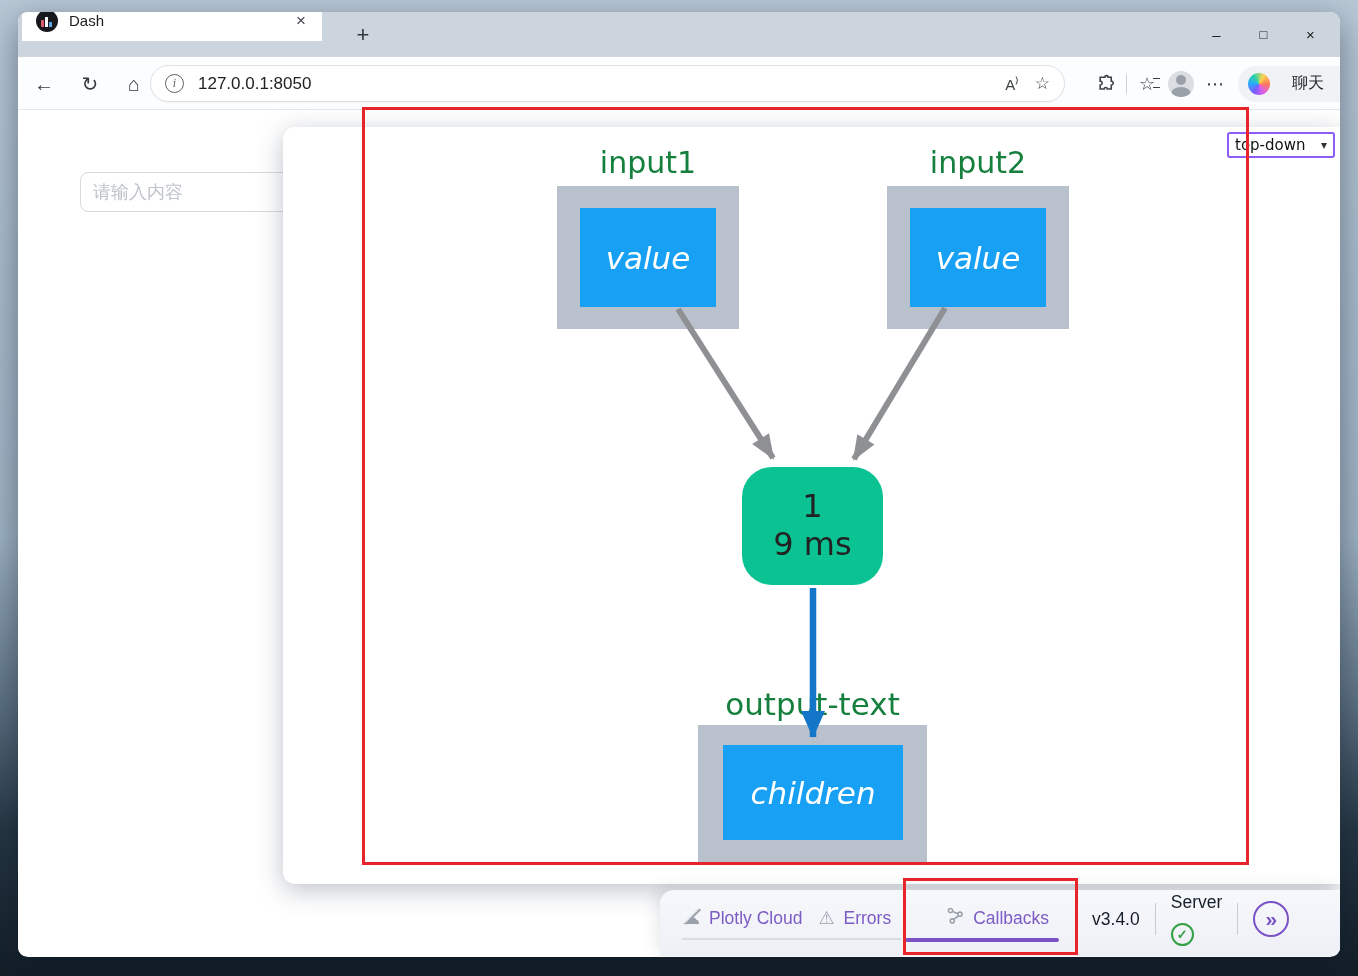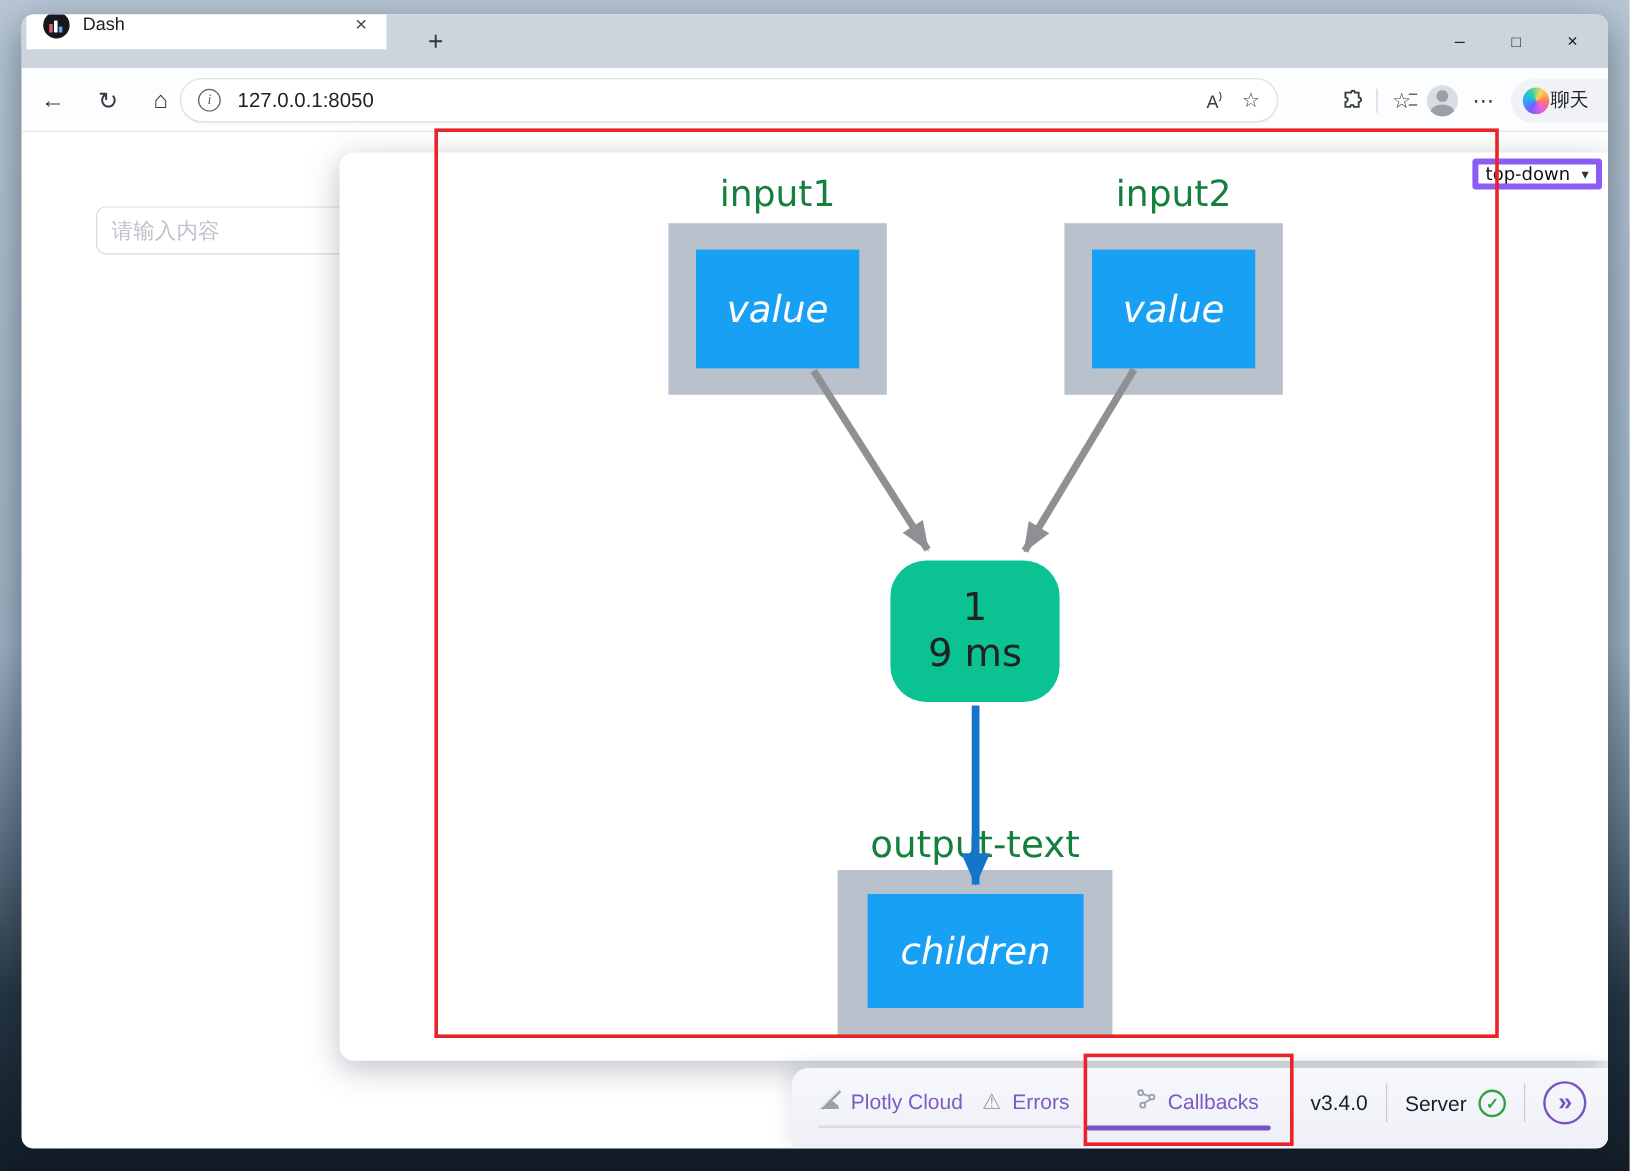--- a/index.html
+++ b/index.html
@@ -46,38 +46,38 @@
     display:flex; align-items:center; justify-content:center; font-size:12px; font-style:italic; font-family:"Liberation Serif",serif; }
   .url { margin-left:14px; font-size:17px; color:#202124; flex:1 1 auto; }
   .addr-ico { color:#3c4043; font-size:17px; margin-left:16px; }
   .rightrow { position:absolute; right:0; top:8px; height:37px; display:flex; align-items:center; }
   .ric { width:34px; height:34px; display:flex; align-items:center; justify-content:center; color:#3c4043; font-size:18px; }
   .vdiv { width:1px; height:20px; background:#cfd3d9; margin:0 3px; }
   .avatar { width:26px; height:26px; border-radius:50%; background:#dadde2; position:relative; overflow:hidden; }
   .avatar::before { content:""; position:absolute; left:8px; top:4.5px; width:10px; height:10px; border-radius:50%; background:#9aa0a8; }
   .avatar::after  { content:""; position:absolute; left:3px; top:16px; width:20px; height:14px; border-radius:50%; background:#9aa0a8; }
   .copilot { height:36px; border-radius:18px 0 0 18px; background:#f0f2f6; display:flex; align-items:center;
-    padding:0 16px 0 10px; gap:1px; margin-left:6px; font-size:16px; color:#1f2328; }
+    padding:0 16px 0 10px; gap:22px; margin-left:6px; font-size:16px; color:#1f2328; }
   .cp-logo { width:22px; height:22px; border-radius:50%;
     background:conic-gradient(from 210deg,#7a5cff,#2aa7ff,#2ed3a7,#ffd44f,#ff7a59,#e05fe8,#7a5cff); }
   .star-lines { position:relative; font-size:18px; color:#3c4043; }
   .star-lines::after { content:""; position:absolute; right:-5px; top:5px; width:7px; height:8px;
     border-top:1.6px solid #3c4043; border-bottom:1.6px solid #3c4043; }
 
   
   .content { position:relative; height:846px; background:#fff; }
   .app-input { position:absolute; left:62px; top:62px; width:250px; height:40px; border:1px solid #d9dadc;
     border-radius:8px; font-size:18px; padding:0 12px; color:#333; outline:none; font-family:"Liberation Sans",sans-serif; }
   .app-input::placeholder { color:#bfc3ca; }
 
   
   .modal { position:absolute; left:265px; top:17px; right:0; height:757px; background:#fff;
     border-radius:12px 0 0 12px; box-shadow:0 6px 26px rgba(70,80,100,.35); }
   .gfont { font-family:"DejaVu Sans", sans-serif; }
-  .layout-select { position:absolute; right:5px; top:5px; width:108px; height:26px; border:5px solid #8b5cf6;
+  .layout-select { position:absolute; right:5px; top:5px; width:108px; height:26px; border:2px solid #8b5cf6;
     border-radius:3px; background:#fff; display:flex; align-items:center; padding:0 6px; font-size:15px; color:#111; }
   .layout-select .sel-val { flex:1 1 auto; }
   .layout-select .chev { font-size:12px; color:#333; }
 
   .node-label { position:absolute; text-align:center; font-size:30px; color:#15803d; }
   .container-node { position:absolute; background:#b9c1cd;font-style:italic; }
   .prop-node { position:absolute; background:#18a0f4; color:#fff; display:flex; align-items:center;
     justify-content:center; font-size:31px; }
   .cb-node { position:absolute; left:459px; top:340px; width:141px; height:118px; border-radius:30px;
     background:#0bc292; display:flex; flex-direction:column; align-items:center; justify-content:center;
@@ -94,21 +94,21 @@
   .dt-tab { display:flex; align-items:center; gap:9px; color:#7c5bc4; padding:6px 12px 12px 4px; position:relative; }
   .dt-tab .ticon { color:#9aa1ad; font-size:18px; }
   .cloud-wrap { position:relative; display:inline-block; }
   .cloud-wrap::after { content:""; position:absolute; left:9px; top:-1px; width:2.4px; height:21px;
     background:#9aa1ad; transform:rotate(45deg); border-left:1.5px solid #f3f4f9; }
   .dt-tab.active { padding-bottom:12px;padding-left:43px; }
   .dt-tab.active::after { content:""; position:absolute; left:2px; right:2px; bottom:0; height:4px;
     border-radius:2px; background:#7b52c5; }
   .dt-div { width:1px; height:32px; background:#c6cbd6; margin:0 15px 4px; }
   .dt-version, .dt-server { color:#141f2b; padding-bottom:4px; }
-  .dt-server { display:flex; align-items:flex-end; gap:10px; }
+  .dt-server { display:flex; align-items:flex-start; gap:10px;flex-direction:column; }
   .ok-circ { width:23px; height:23px; border:2px solid #35a146; border-radius:50%; color:#35a146;
     display:flex; align-items:center; justify-content:center; font-size:13px; font-weight:bold; }
   .collapse-btn { width:36px; height:36px; border:2.6px solid #7b52c5; border-radius:50%; color:#7b52c5;
     display:flex; align-items:center; justify-content:center; font-size:21px; font-weight:bold;
     margin-bottom:4px; background:#fff0; }
 
   
   .anno { position:absolute; border:3px solid #e8242a; z-index:60; pointer-events:none; }
   .anno-graph { left:362px; top:107px; width:887px; height:758px; }
   .anno-callbacks { left:903px; top:878px; width:175px; height:77px; }

